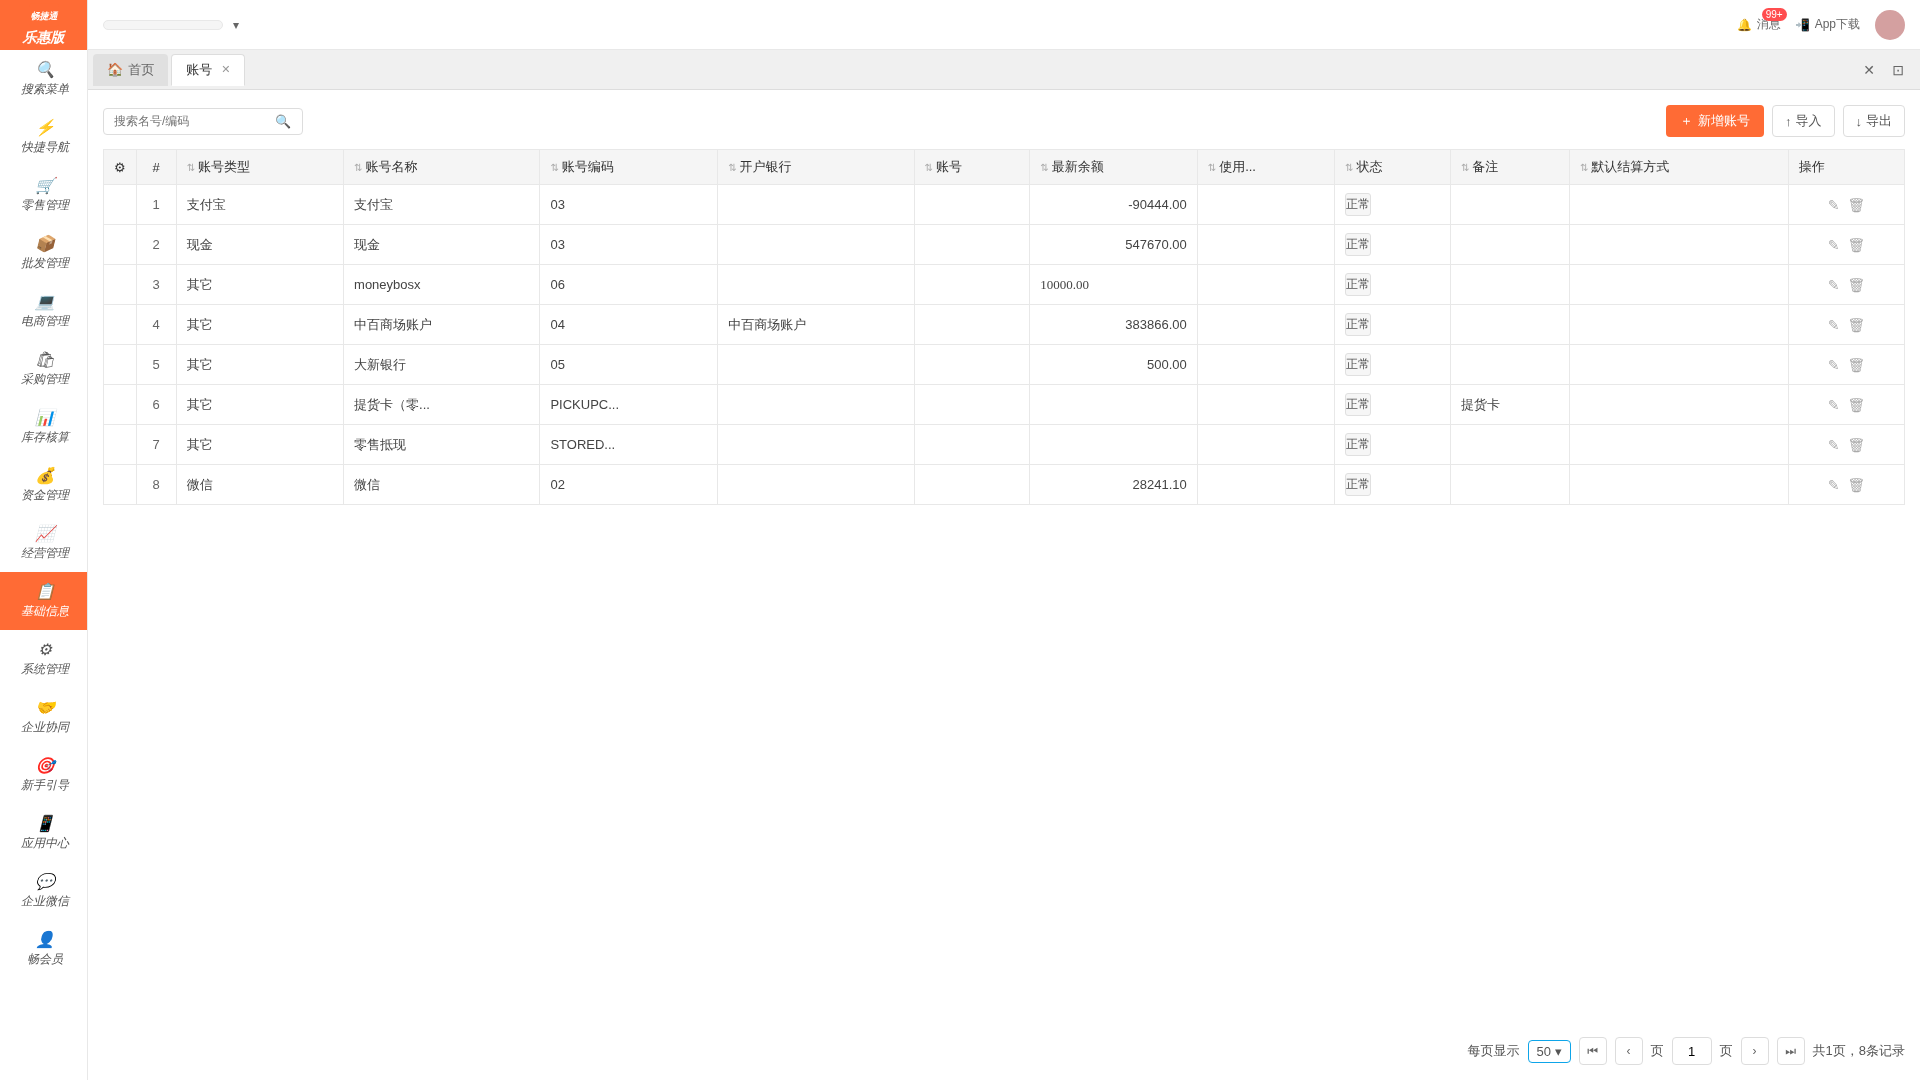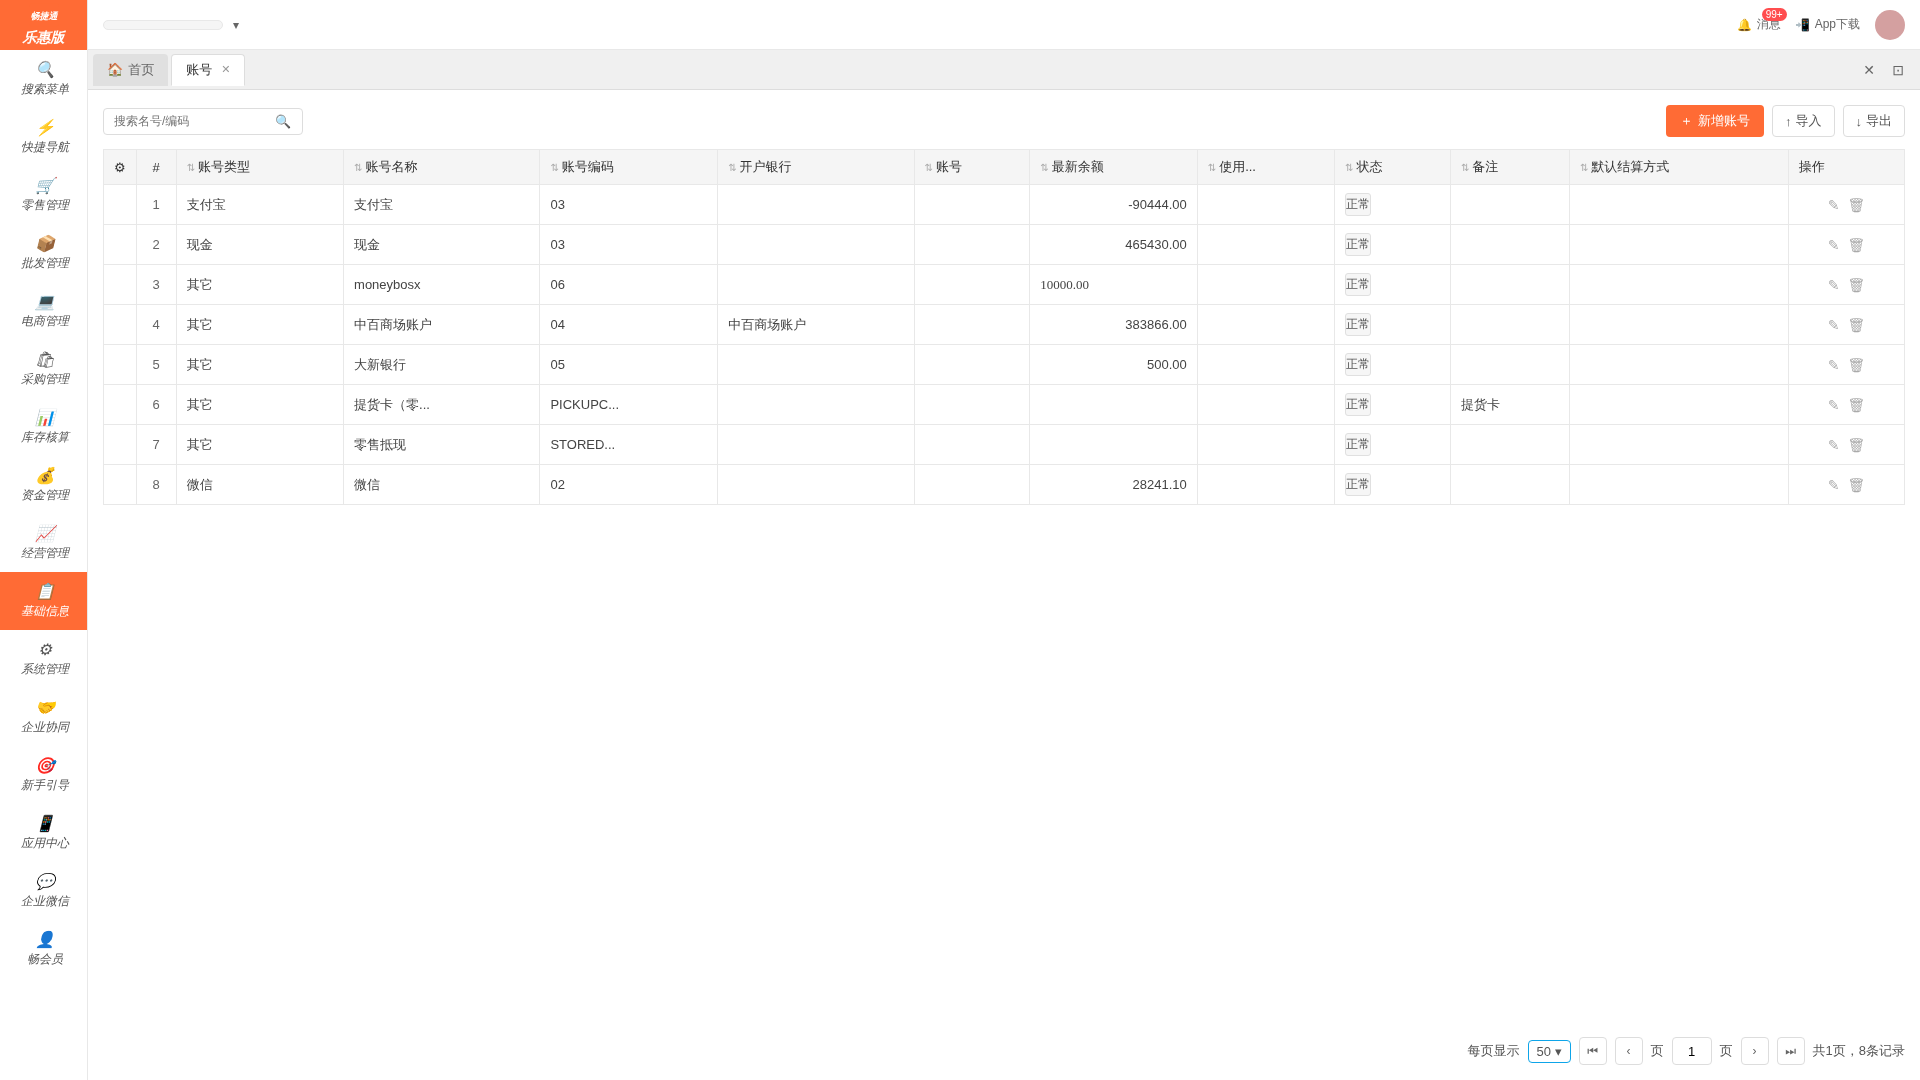--- a/index.html
+++ b/index.html
@@ -498,21 +498,21 @@
       </td>
     </tr>
           <tr>
       <td class="settings-col"></td>
       <td class="row-num">2</td>
       <td>现金</td>
       <td>现金</td>
       <td>03</td>
       <td></td>
       <td></td>
-      <td style="text-align:right;">465430.00</td>
+      <td style="text-align:right;">547670.00</td>
       <td></td>
       <td><span class="status-badge">正常</span></td>
       <td></td>
       <td></td>
       <td>
         <div class="action-btns">
           <span class="action-btn">✎</span>
           <span class="action-btn">🗑</span>
         </div>
       </td>

